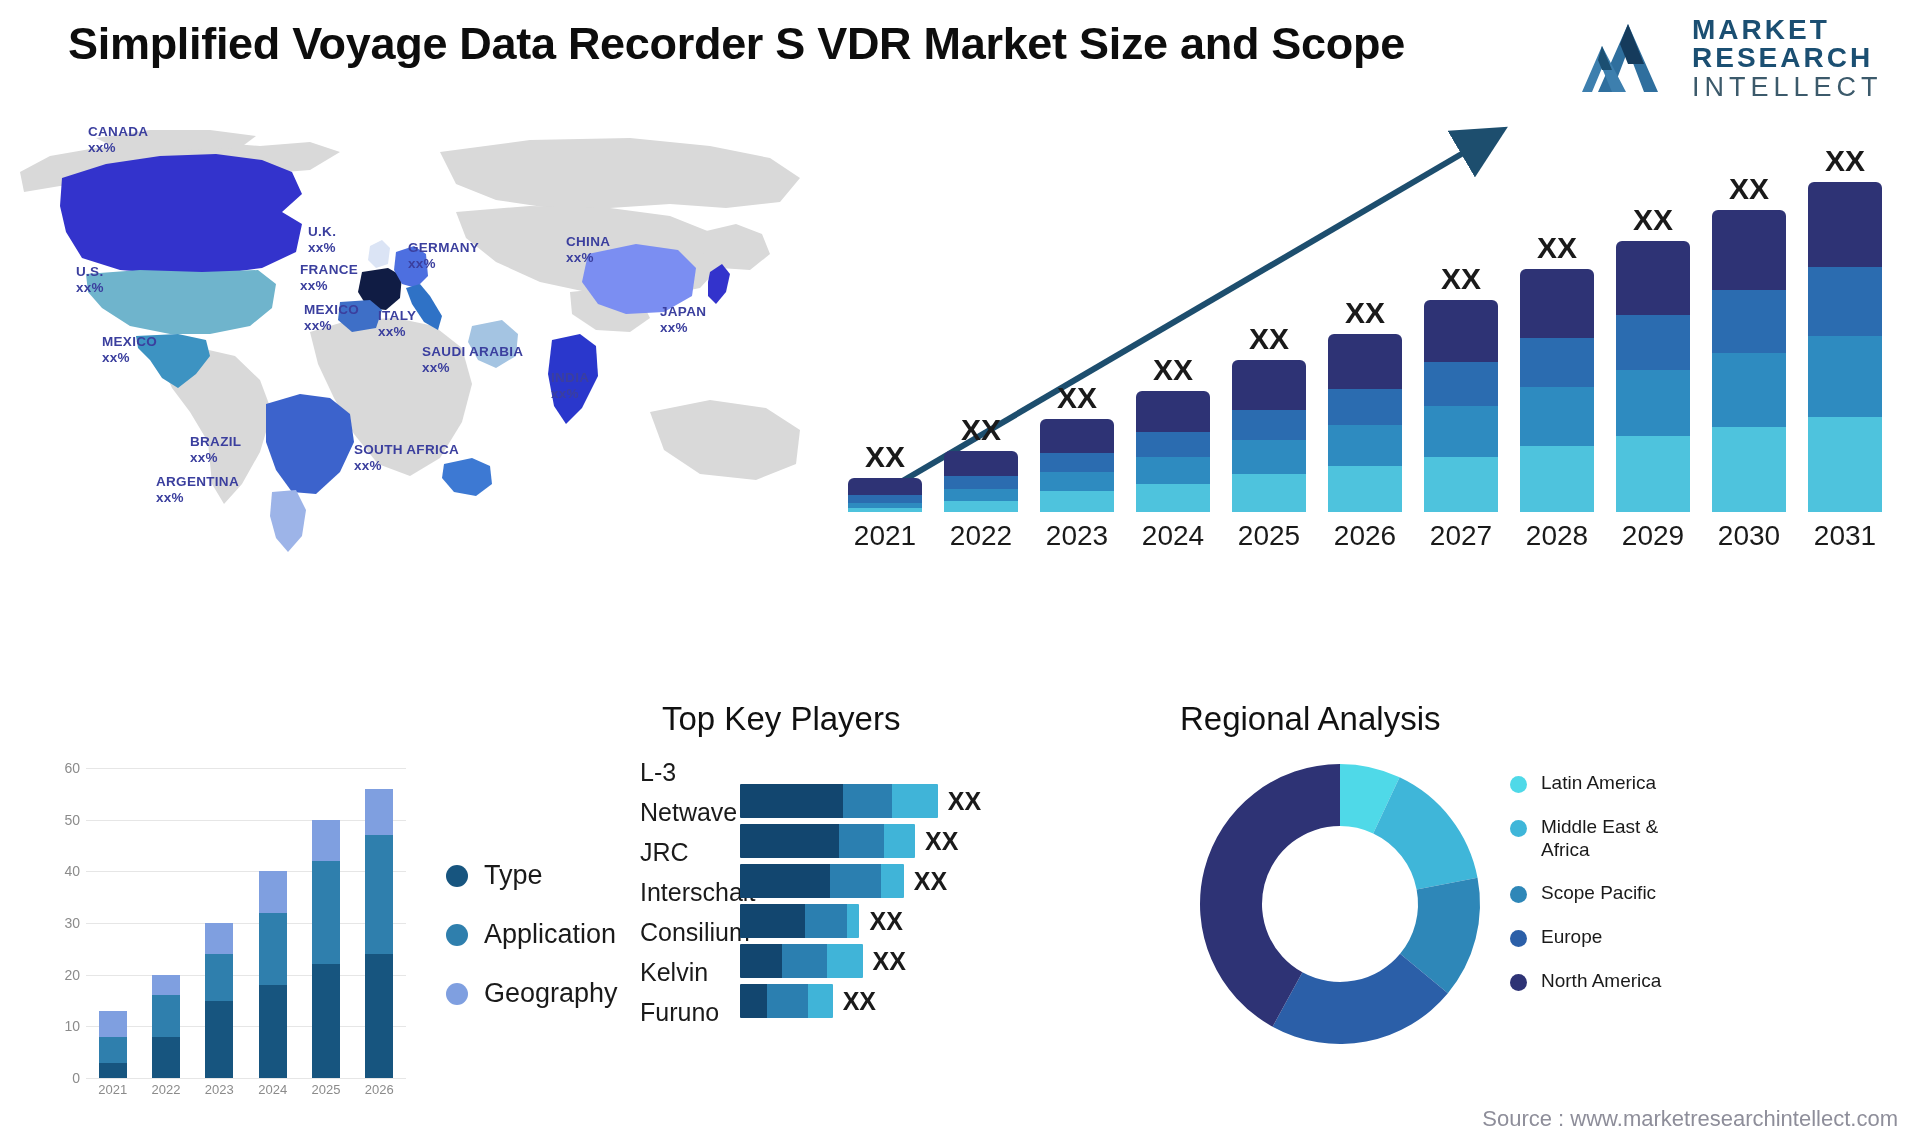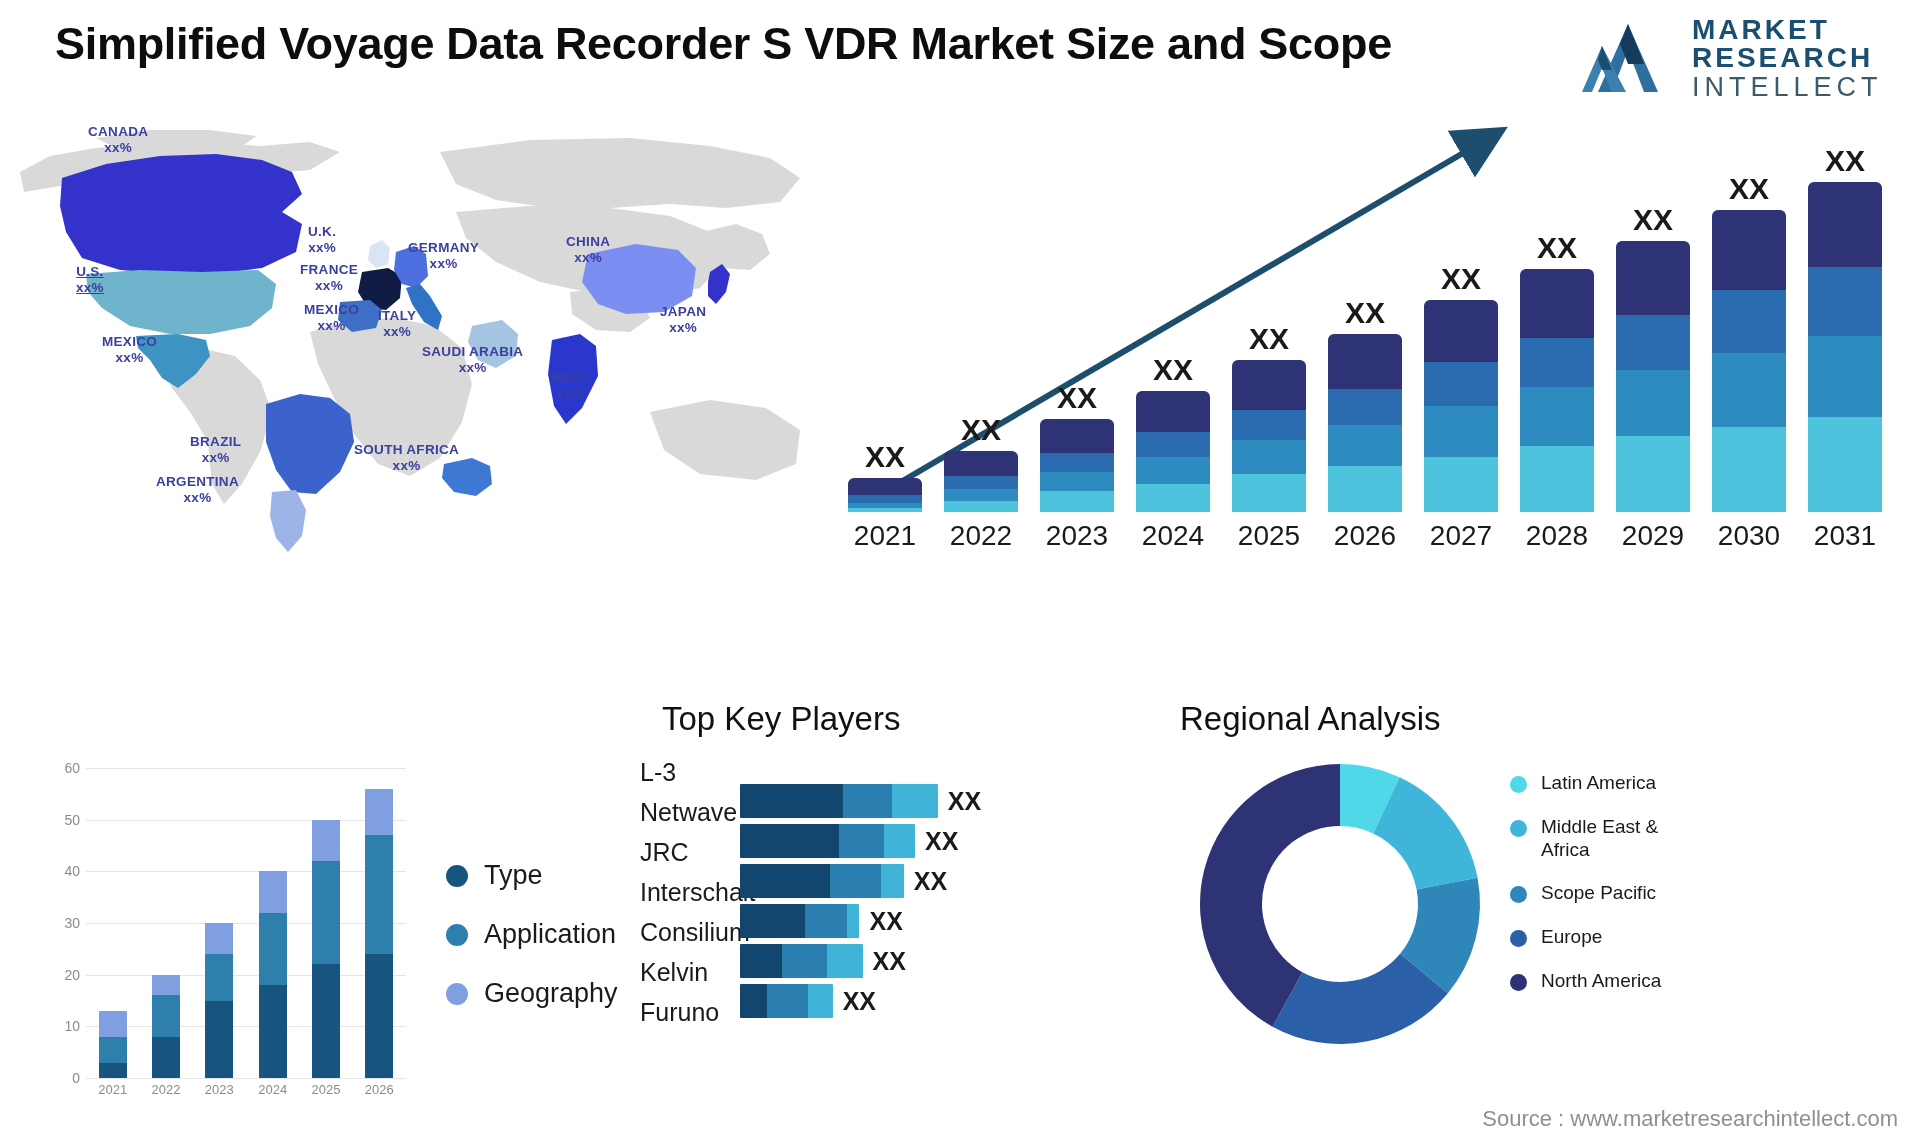--- a/index.html
+++ b/index.html
@@ -1,37 +1,37 @@
 <!DOCTYPE html>
 <html><head>
 <meta charset="utf-8">
 <style>
   html,body{margin:0;padding:0;background:#ffffff;}
   body{width:1920px;height:1146px;font-family:"Liberation Sans",sans-serif;color:#111;overflow:hidden;position:relative;}
   .page{position:relative;width:1920px;height:1146px;background:#fff;}
 
   
   .title{
-    position:absolute;left:55px;top:18px;width:1480px;
+    position:absolute;left:68px;top:18px;width:1480px;
     font-size:45px;font-weight:700;letter-spacing:-0.3px;color:#0d0d0d;
     font-family:"Liberation Sans",sans-serif;
     white-space:nowrap;
   }
   .logo{position:absolute;right:18px;top:14px;width:320px;height:88px;display:flex;align-items:center;gap:14px;}
   .logo-mark{width:96px;height:76px;flex:0 0 auto;}
   .logo-text{display:flex;flex-direction:column;justify-content:flex-start;line-height:1.0;}
   .logo-l1,.logo-l2{font-size:28px;font-weight:700;letter-spacing:3.0px;color:#1b4f72;}
   .logo-l3{font-size:27px;font-weight:400;letter-spacing:5.0px;color:#3c5a6b;margin-top:2px;}
 
   
   .map-wrap{position:absolute;left:10px;top:112px;width:830px;height:440px;}
   .map-svg{position:absolute;left:0;top:0;}
   .map-label{
     position:absolute;color:#3b3f9e;font-size:13.5px;font-weight:700;
-    line-height:1.15;text-align:center;letter-spacing:.3px;white-space:nowrap;
+    line-height:1.15;text-align:left;letter-spacing:.3px;white-space:nowrap;
     font-family:"Liberation Sans",sans-serif;
   }
   .map-label span{display:block;}
 
   
   .bars-wrap{position:absolute;left:830px;top:120px;width:1080px;height:440px;}
   .bar-col{position:absolute;bottom:48px;display:flex;flex-direction:column;justify-content:flex-end;}
   .bar-col .seg{width:100%;}
   .bar-col .seg:first-child{border-radius:6px 6px 0 0;}
   .bar-xx{position:absolute;left:0;width:100%;text-align:center;font-size:30px;font-weight:700;color:#1a1a1a;font-family:"Liberation Sans",sans-serif;}
@@ -121,21 +121,21 @@
         <path fill="#2a37cc" d="M542,228 L570,222 L586,234 L588,264 L572,296 L556,312 L544,294 L538,262 Z"></path>
         <path fill="#7b8ef2" d="M578,142 L626,132 L668,138 L686,156 L682,184 L654,200 L616,202 L588,192 L572,170 Z"></path>
         <path fill="#3333cc" d="M700,160 L712,152 L720,162 L716,180 L706,192 L698,184 L698,170 Z"></path>
       </g>
     </svg>
     <div id="map-labels">
         <div class="map-label" style="left: 78px; top: 12px;">
           <span>CANADA</span>
           <span>xx%</span>
         </div>
-        <div class="map-label" style="left: 66px; top: 152px; text-decoration: underline;">
+        <div class="map-label" style="left: 66px; top: 152px;">
           <span>U.S.</span>
           <span>xx%</span>
         </div>
         <div class="map-label" style="left: 92px; top: 222px;">
           <span>MEXICO</span>
           <span>xx%</span>
         </div>
         <div class="map-label" style="left: 180px; top: 322px;">
           <span>BRAZIL</span>
           <span>xx%</span>

